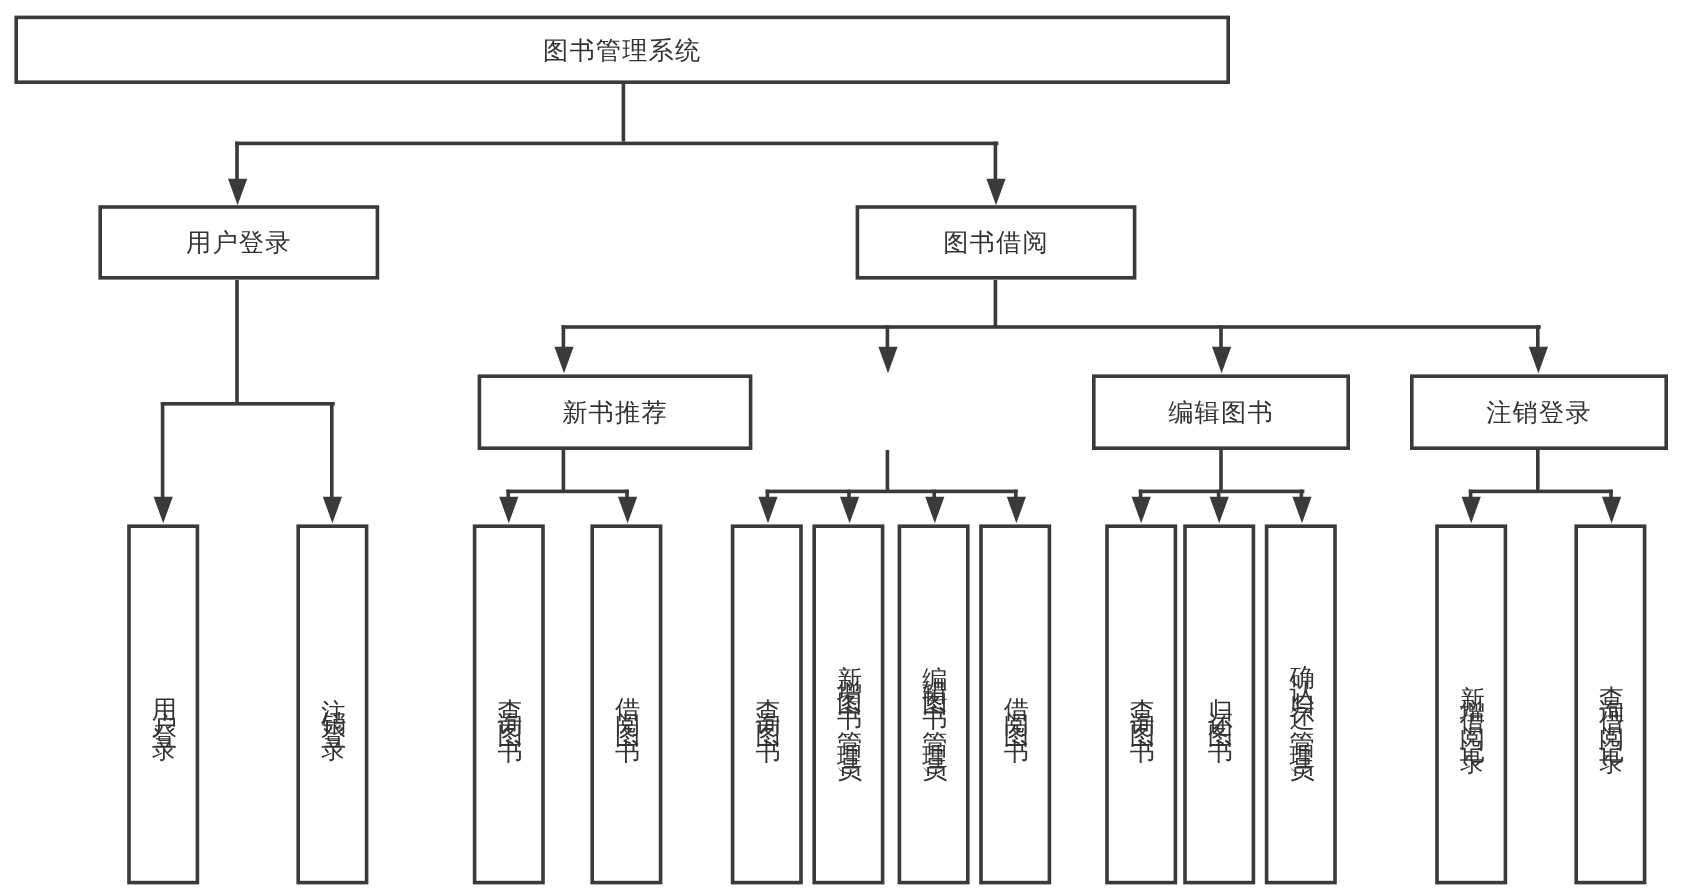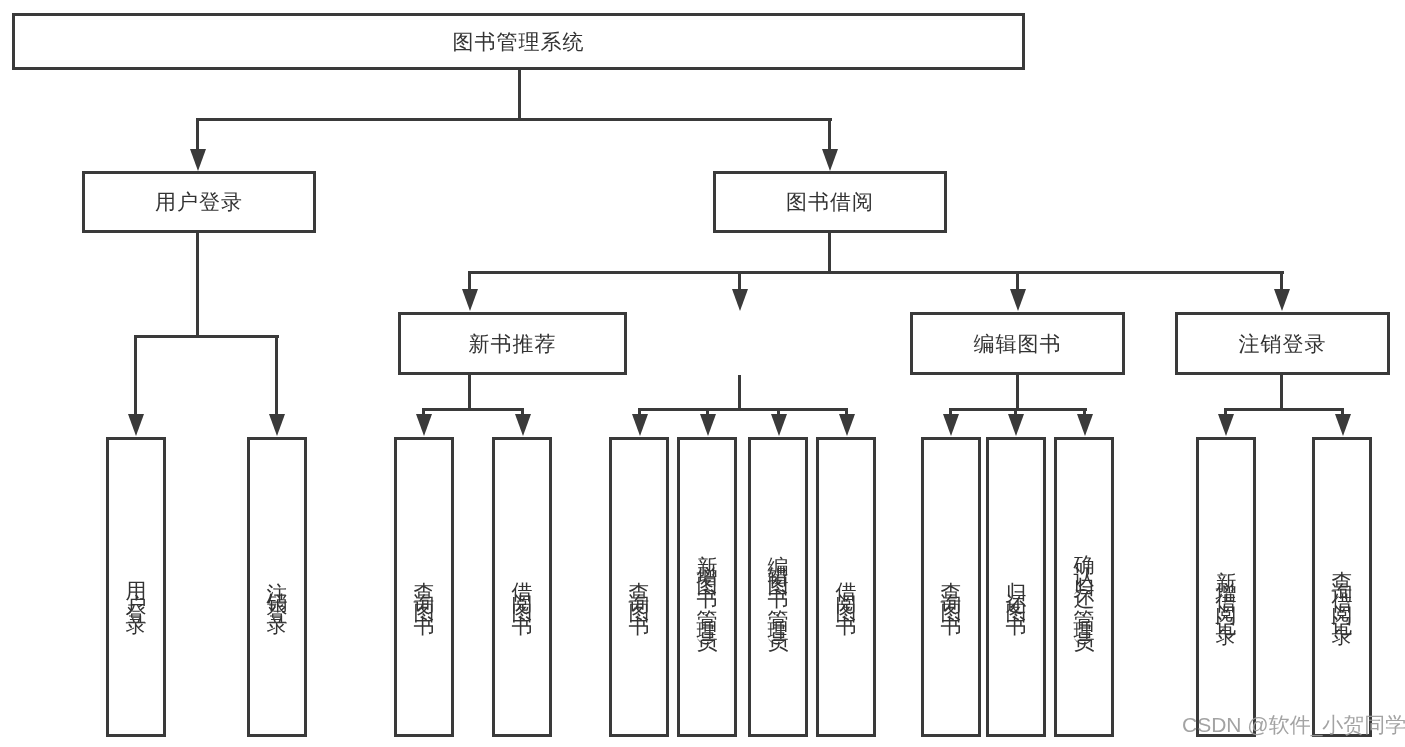--- a/index.html
+++ b/index.html
@@ -177,15 +177,14 @@
     <span>确认归还（管理员）</span>
   </div>
 
   <div class="box vbox" style="left:1196px; top:437px; width:60px; height:300px;">
     <span>新增借阅记录</span>
   </div>
   <div class="box vbox" style="left:1312px; top:437px; width:60px; height:300px;">
     <span>查询借阅记录</span>
   </div>
 
-  <div class="watermark">CSDN @软件_小贺同学</div>
 
 </div>
 
 </body></html>

